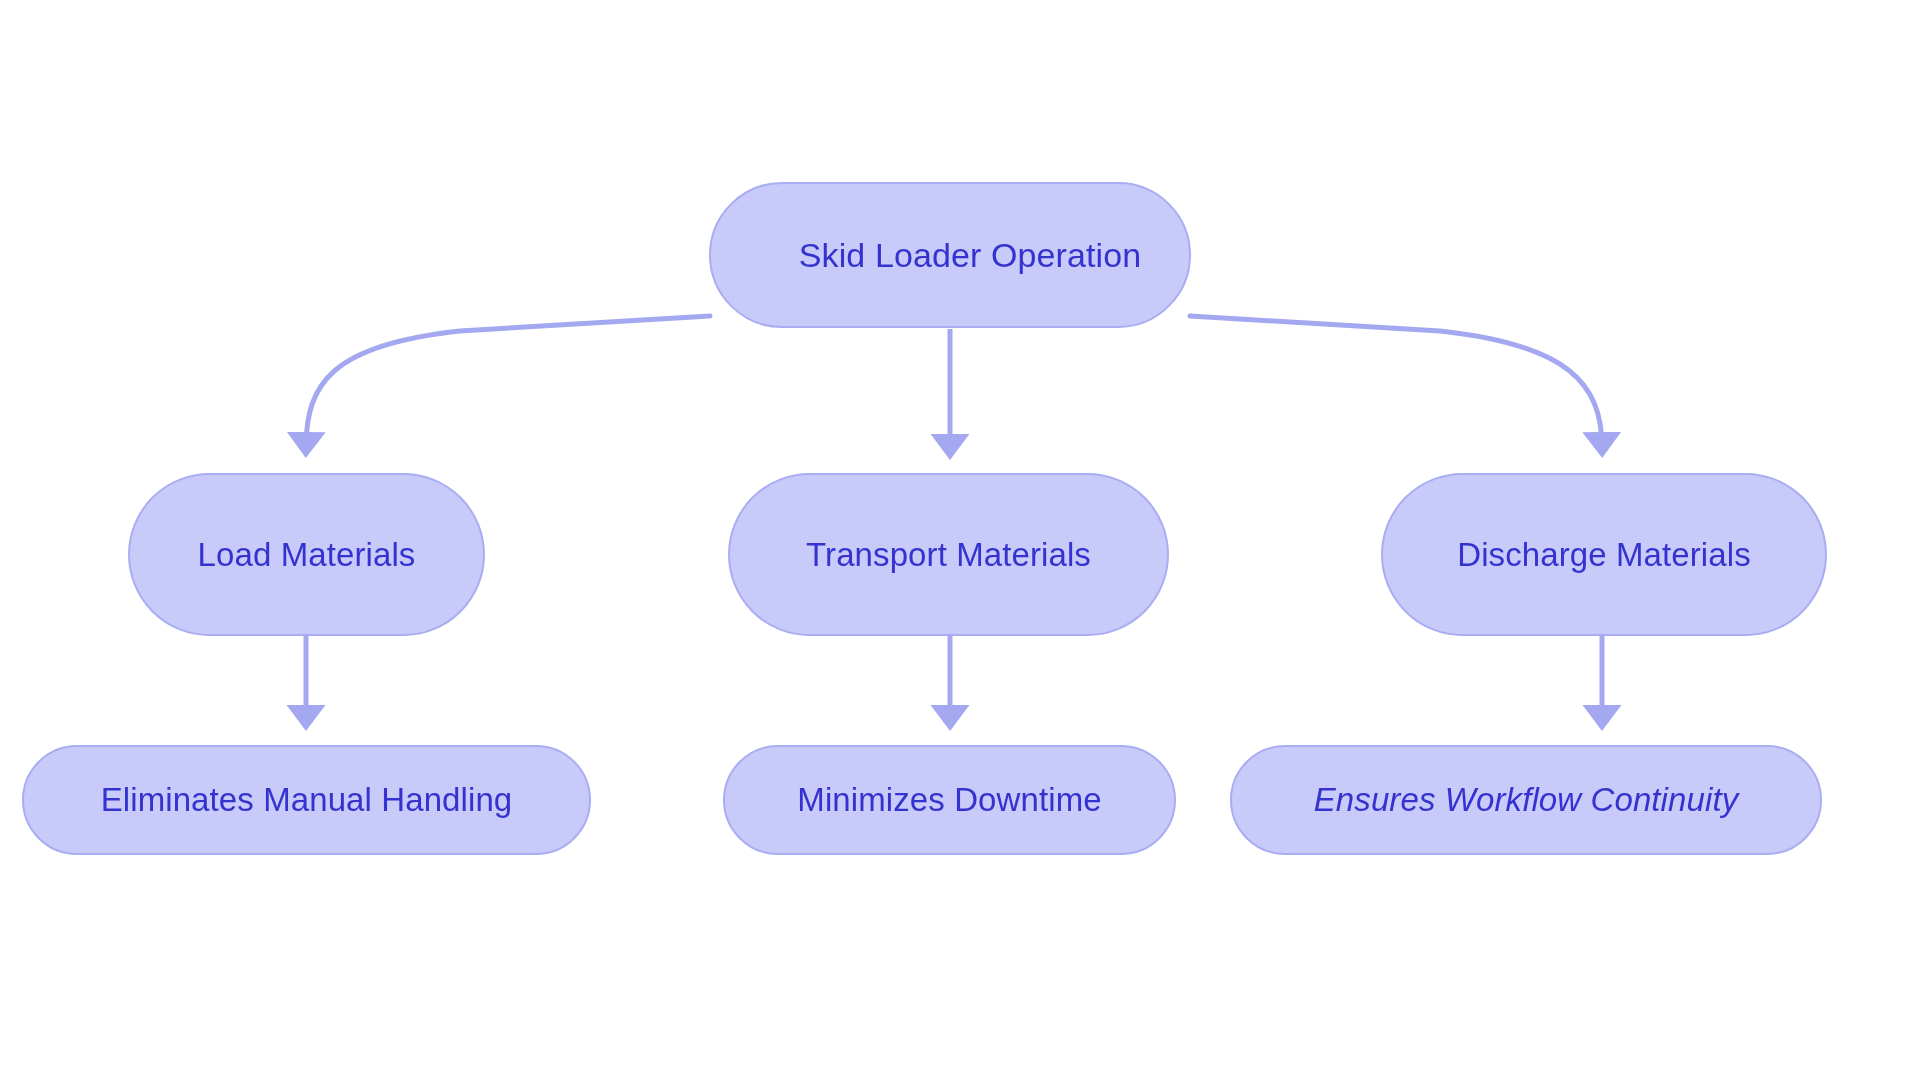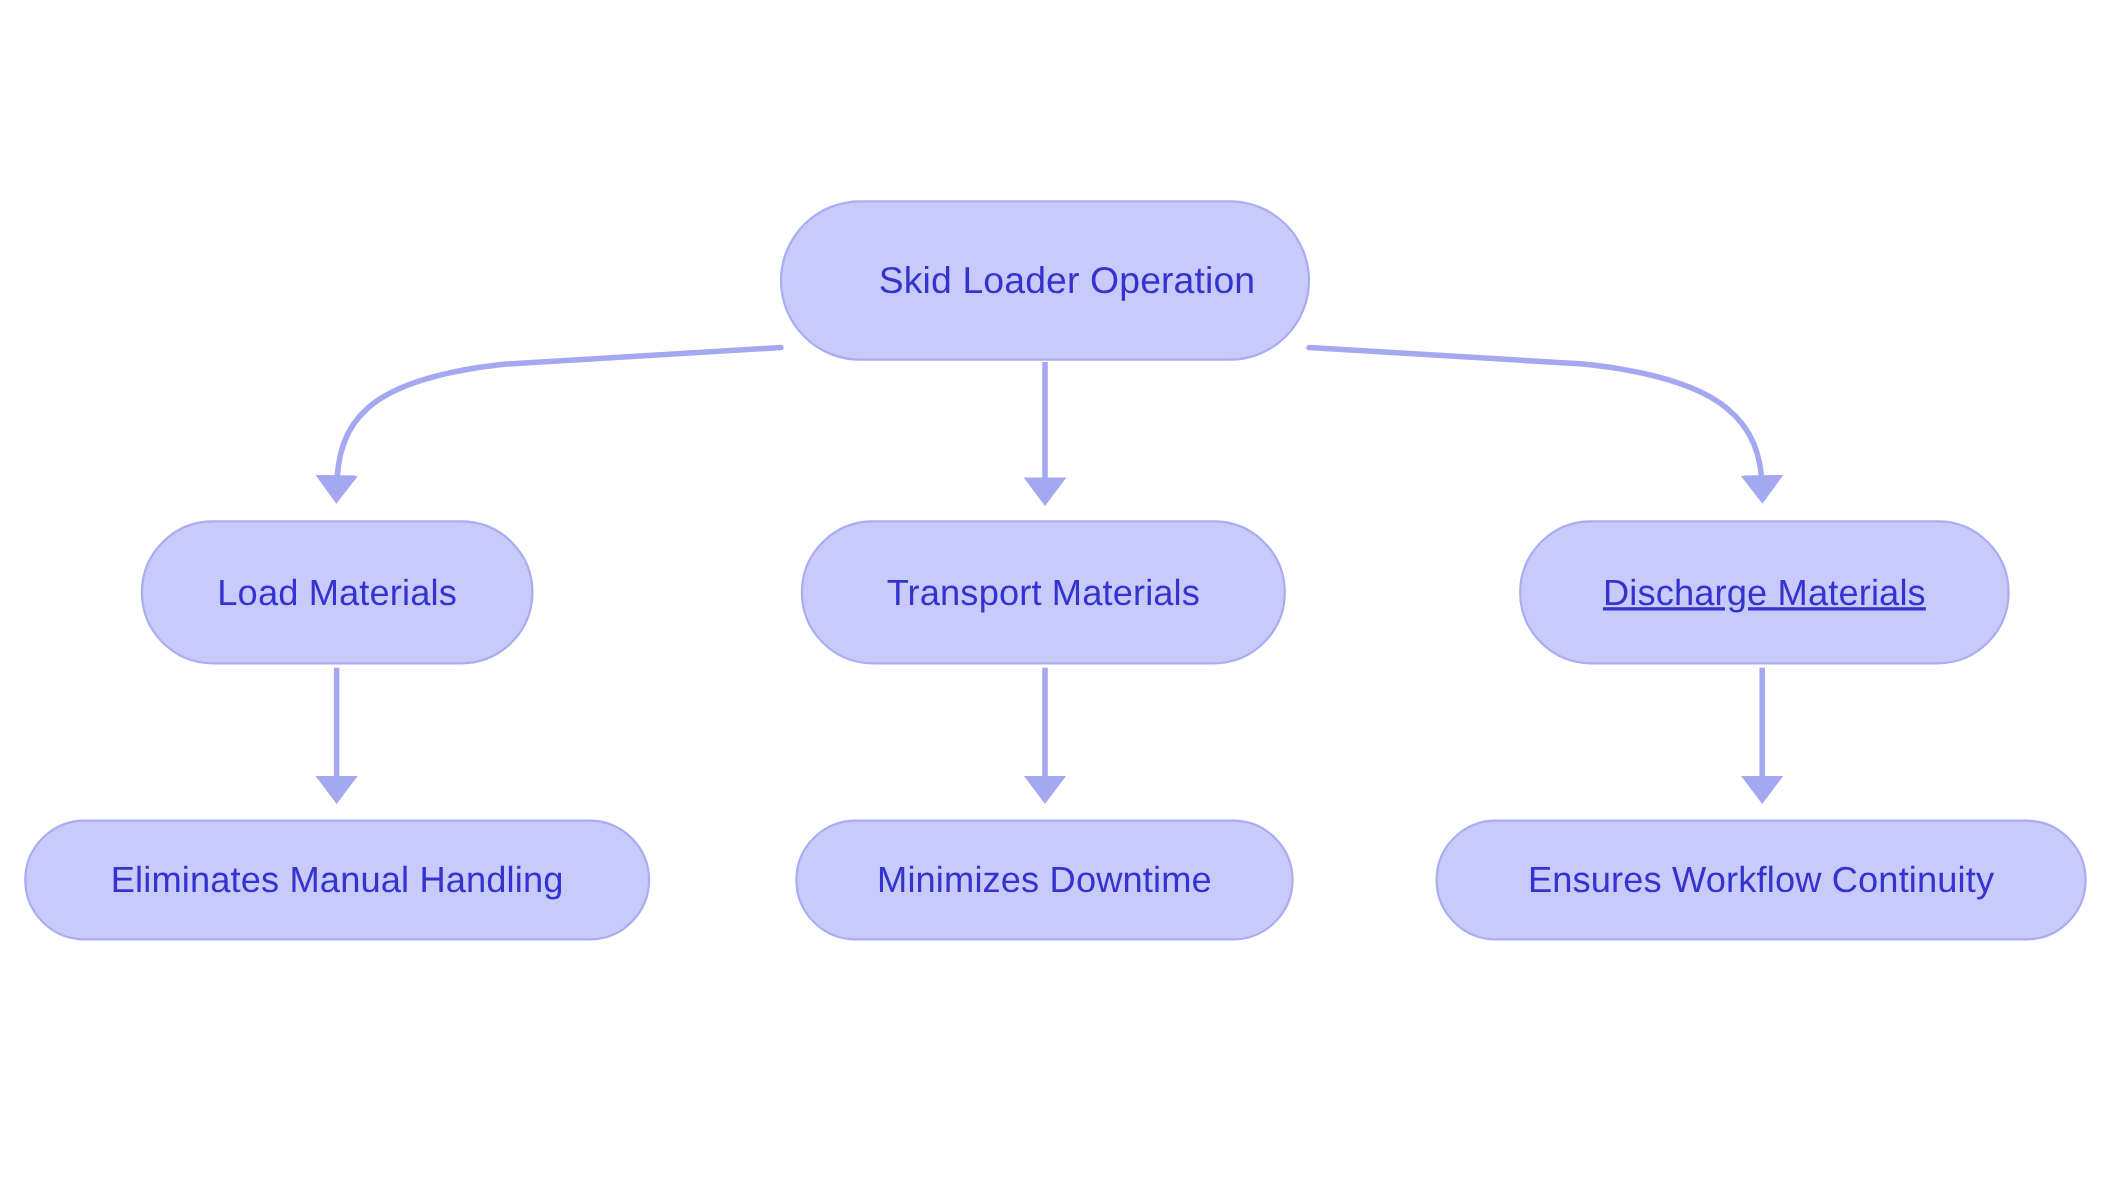--- a/index.html
+++ b/index.html
@@ -51,32 +51,32 @@
   
   #node-root {
     left: 709px;
     top: 182px;
     width: 482px;
     height: 146px;
   }
   #node-root .node-label { font-size: 34px; margin-left: 40px; }
 
   
-  .node-mid { top: 473px; height: 131px; }
+  .node-mid { top: 473px; height: 163px; }
   .node-mid .node-label { font-size: 33px; }
   #node-load      { left: 128px;  width: 357px; }
   #node-transport { left: 728px;  width: 441px; justify-content: center; }
-  #node-discharge { left: 1381px; width: 446px; text-decoration: underline; }
+  #node-discharge { left: 1381px; width: 446px; }
 
   
   .node-leaf { top: 745px; height: 110px; }
   .node-leaf .node-label { font-size: 33px; }
   #node-eliminates { left: 22px;   width: 569px; }
   #node-minimizes  { left: 723px;  width: 453px; }
-  #node-ensures    { left: 1305px; width: 592px; }
+  #node-ensures    { left: 1230px; width: 592px; font-style: italic; }
 </style>
 </head>
 <body>
 
 <div id="diagram-canvas">
 
   <svg id="edge-layer" viewBox="0 0 1920 1083" width="1920" height="1083" xmlns="http://www.w3.org/2000/svg" aria-hidden="true">
     <defs>
       <marker id="arrowhead" markerWidth="9" markerHeight="9" refX="2.6" refY="4.5" orient="auto" markerUnits="strokeWidth">
         <path d="M 0 0.6 L 0 8.4 L 5.2 4.5 z" fill="#a3a8f0"></path>

